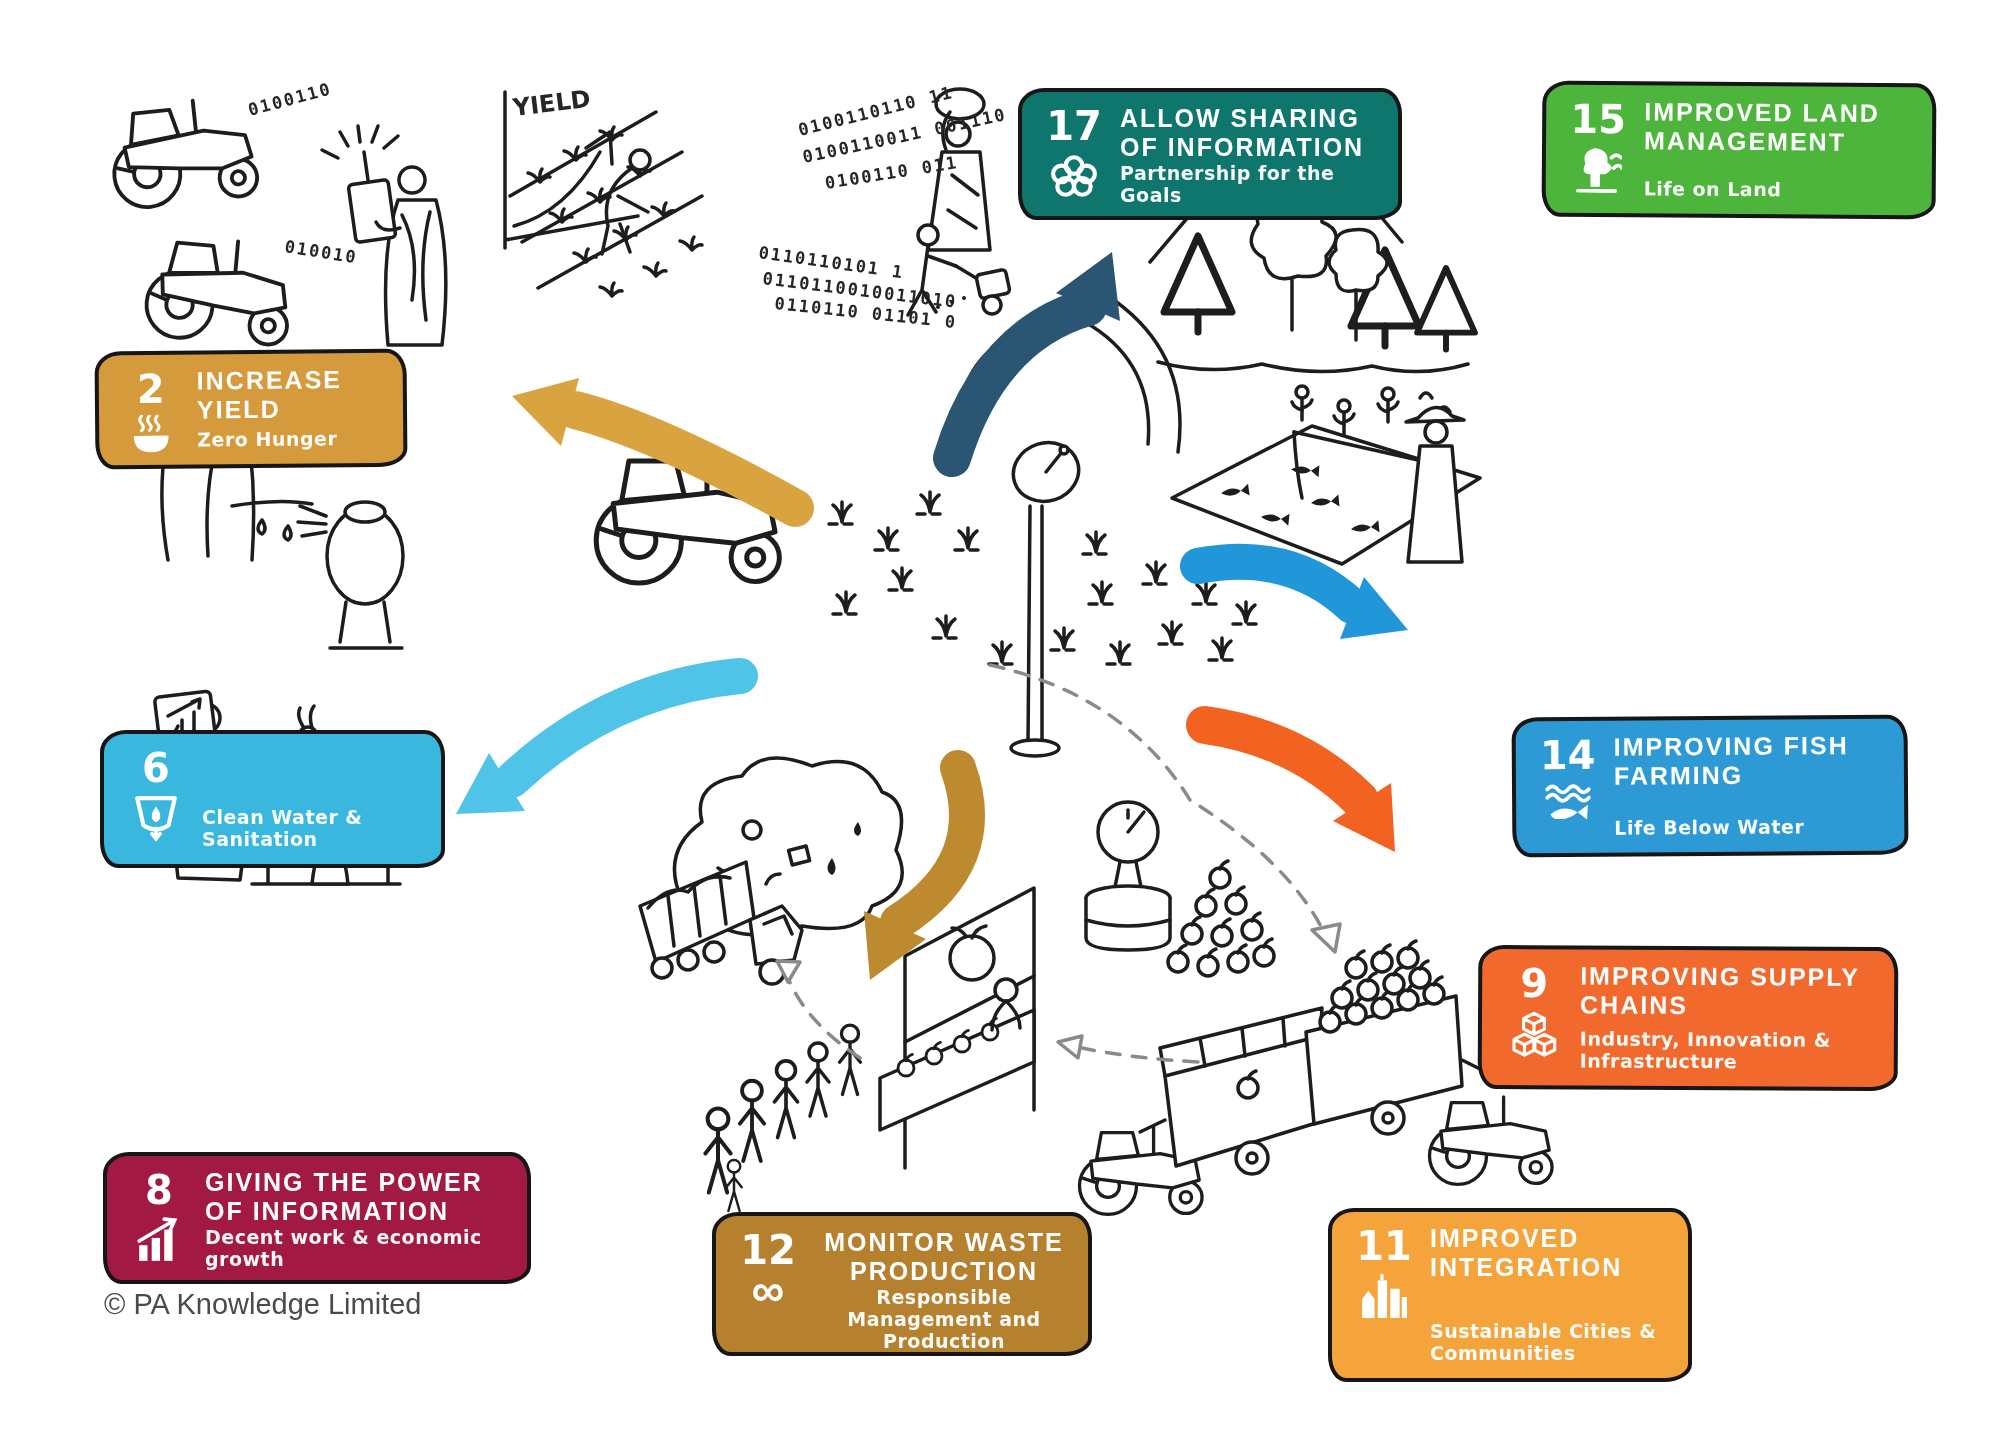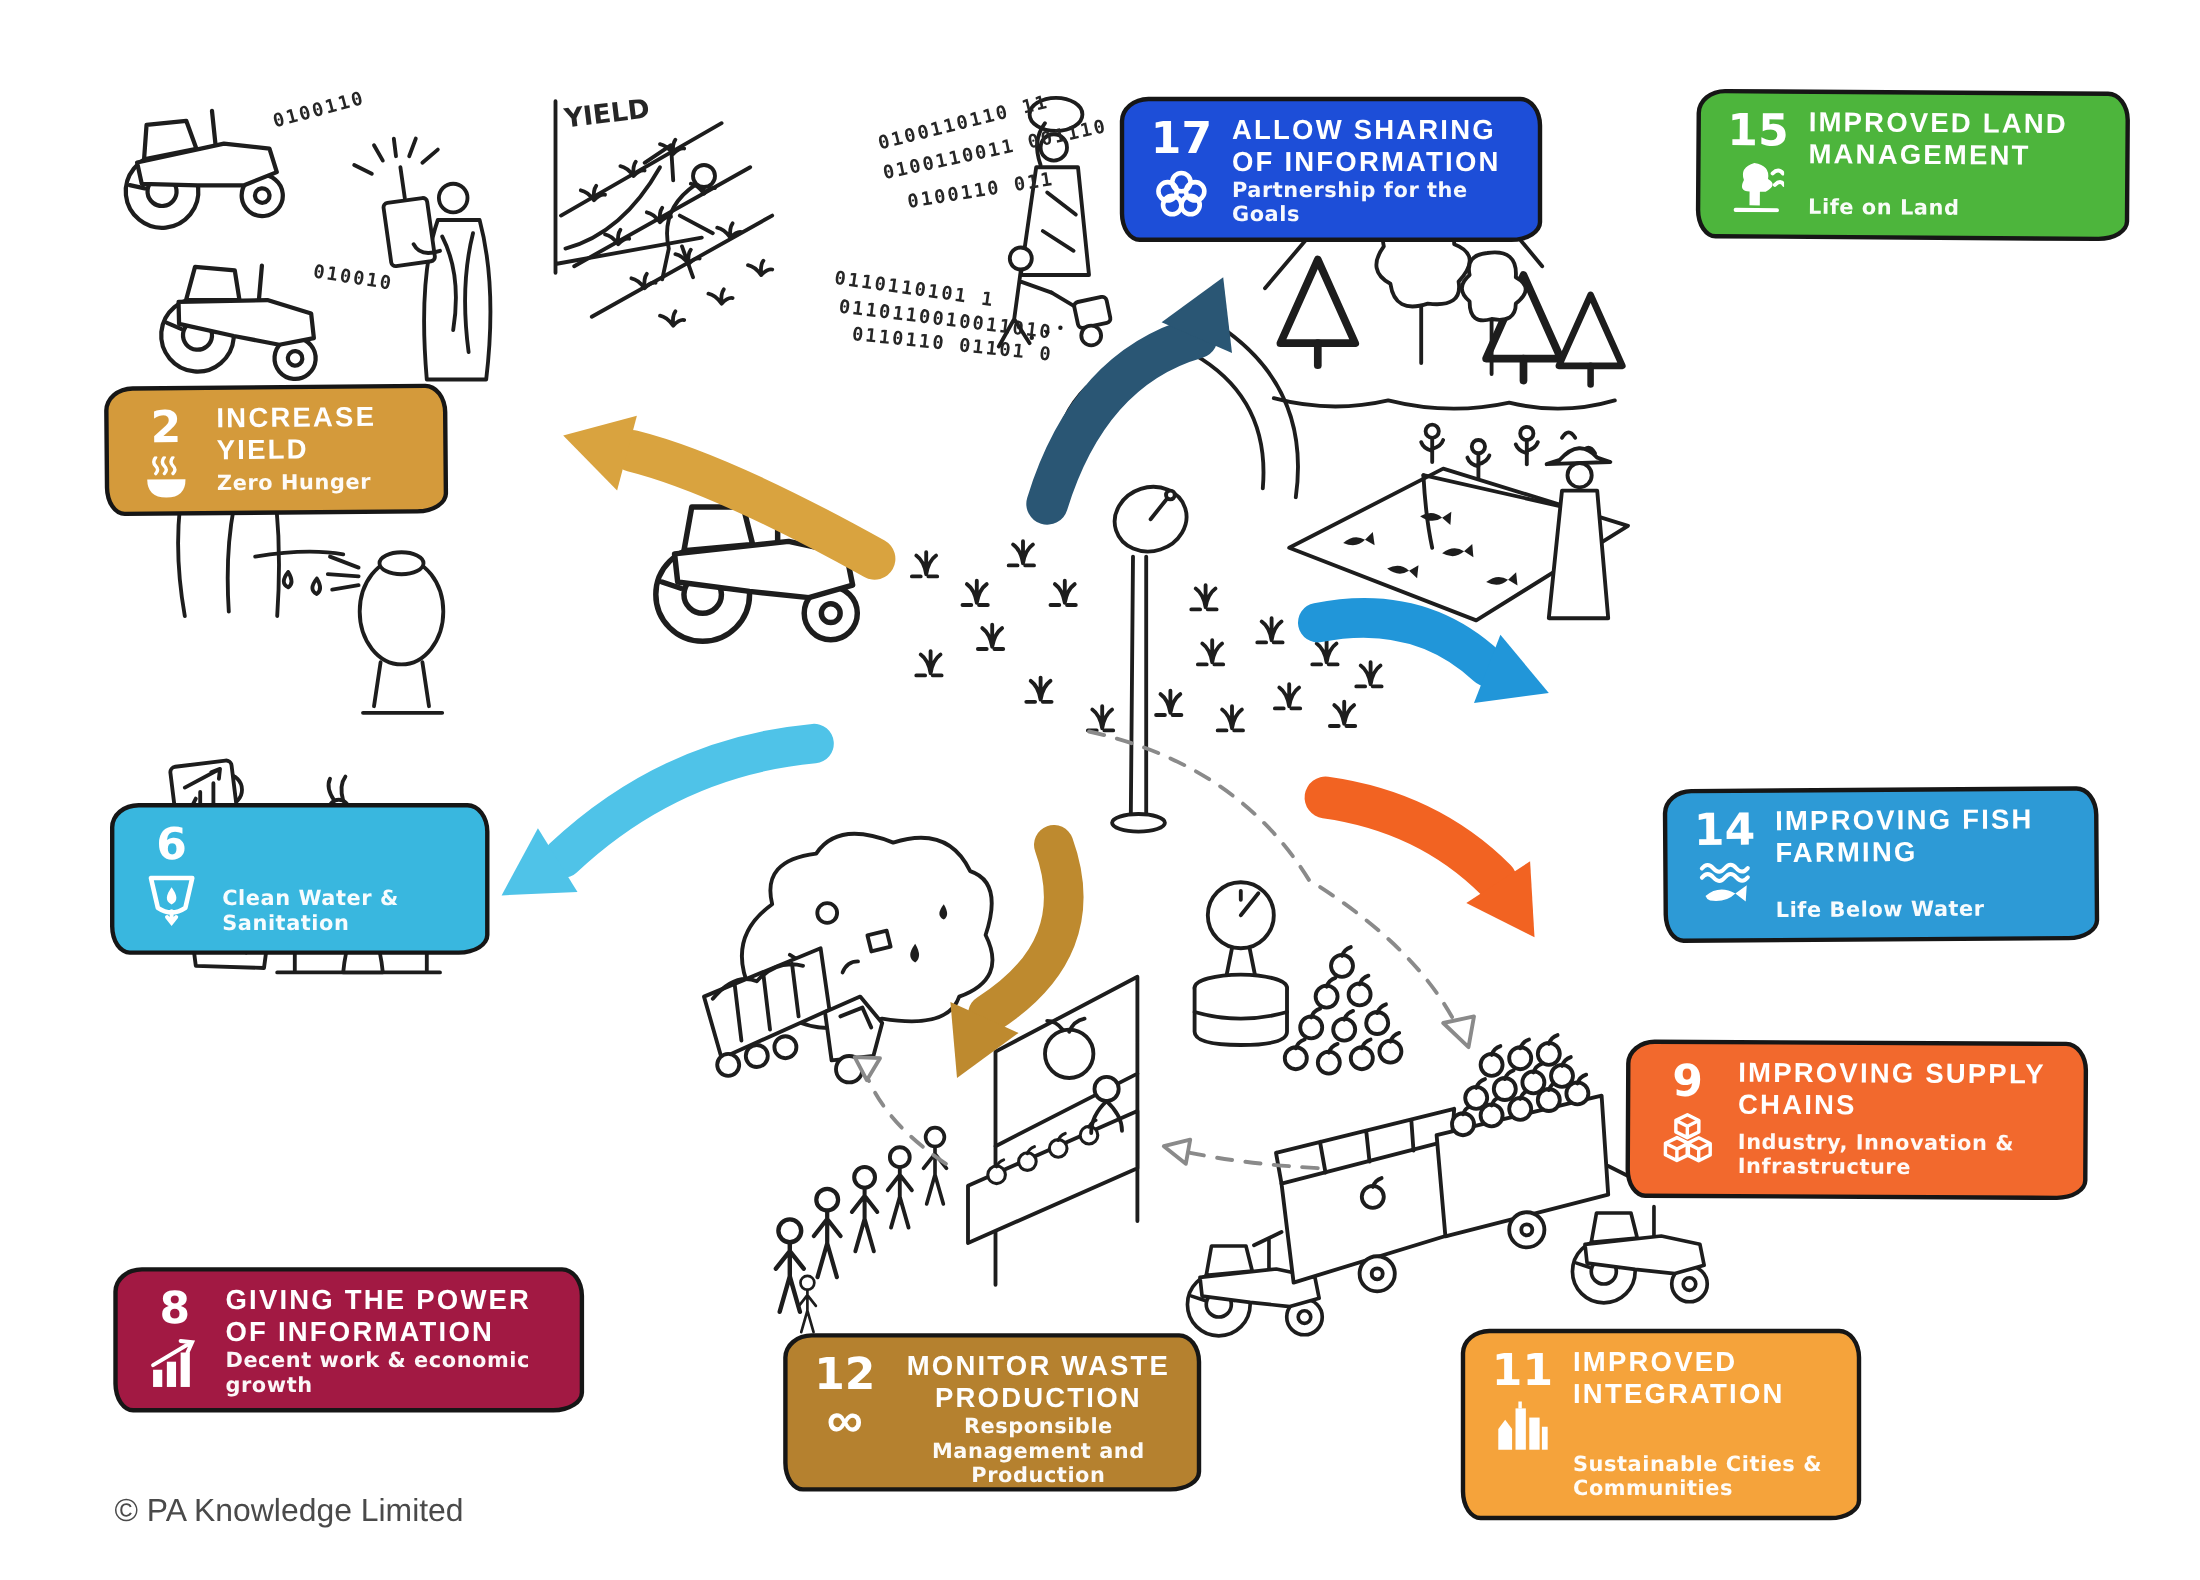--- a/index.html
+++ b/index.html
@@ -20,21 +20,21 @@
   .box-left{width:72px;flex:0 0 72px;display:flex;flex-direction:column;align-items:center;}
   .box-number{font-size:40px;font-weight:800;line-height:1;margin-top:2px;
               font-family:"DejaVu Sans",sans-serif;}
   .box-icon{width:48px;height:48px;margin-top:6px;}
   .box-right{flex:1;display:flex;flex-direction:column;min-width:0;}
   .box-title{font-size:25px;font-weight:700;letter-spacing:2px;line-height:1.16;
              text-transform:uppercase;font-family:"Liberation Sans",sans-serif;}
   .box-subtitle{font-size:19px;font-weight:600;letter-spacing:.5px;margin-top:auto;padding-bottom:4px;
                 color:rgba(255,255,255,.96);font-family:"DejaVu Sans",sans-serif;}
   .infinity-glyph{font-size:46px;font-weight:bold;line-height:40px;}
-  .copyright{position:absolute;left:104px;top:1358px;font-size:29px;color:#4a4a4a;
+  .copyright{position:absolute;left:104px;top:1288px;font-size:29px;color:#4a4a4a;
              font-family:"Liberation Sans",sans-serif;}
 </style>
 </head>
 <body>
 
 <div class="canvas">
 
 <svg class="scene" viewBox="0 0 2000 1436">
   <defs>
     <g id="tractor">
@@ -356,21 +356,21 @@
       <path d="M12,1 q-4,5 0,9 q4,4 0,8 M21,1 q-4,5 0,9 q4,4 0,8 M30,1 q-4,5 0,9 q4,4 0,8" stroke="#fff" stroke-width="3.5" fill="none" stroke-linecap="round"></path>
       <path d="M3,24 Q3,43 23,43 Q43,43 43,24 Z" fill="#fff"></path>
     </svg>
   </div>
   <div class="box-right">
     <div class="box-title">Increase Yield</div>
     <div class="box-subtitle">Zero Hunger</div>
   </div>
 </div>
 
-<div class="sdg-box" style="left: 1018px; top: 88px; width: 384px; height: 132px; background: #1d4ed8;">
+<div class="sdg-box" style="left: 1018px; top: 88px; width: 384px; height: 132px; background: #0f766e;">
   <div class="box-left">
     <div class="box-number">17</div>
     <svg class="box-icon" viewBox="0 0 46 46">
       <g stroke="#fff" stroke-width="4" fill="none">
         <circle cx="23" cy="13" r="8"></circle>
             <circle cx="11" cy="21" r="8"></circle>
             <circle cx="35" cy="21" r="8"></circle>
         <circle cx="15" cy="33" r="8"></circle>
             <circle cx="31" cy="33" r="8"></circle>
       </g>

